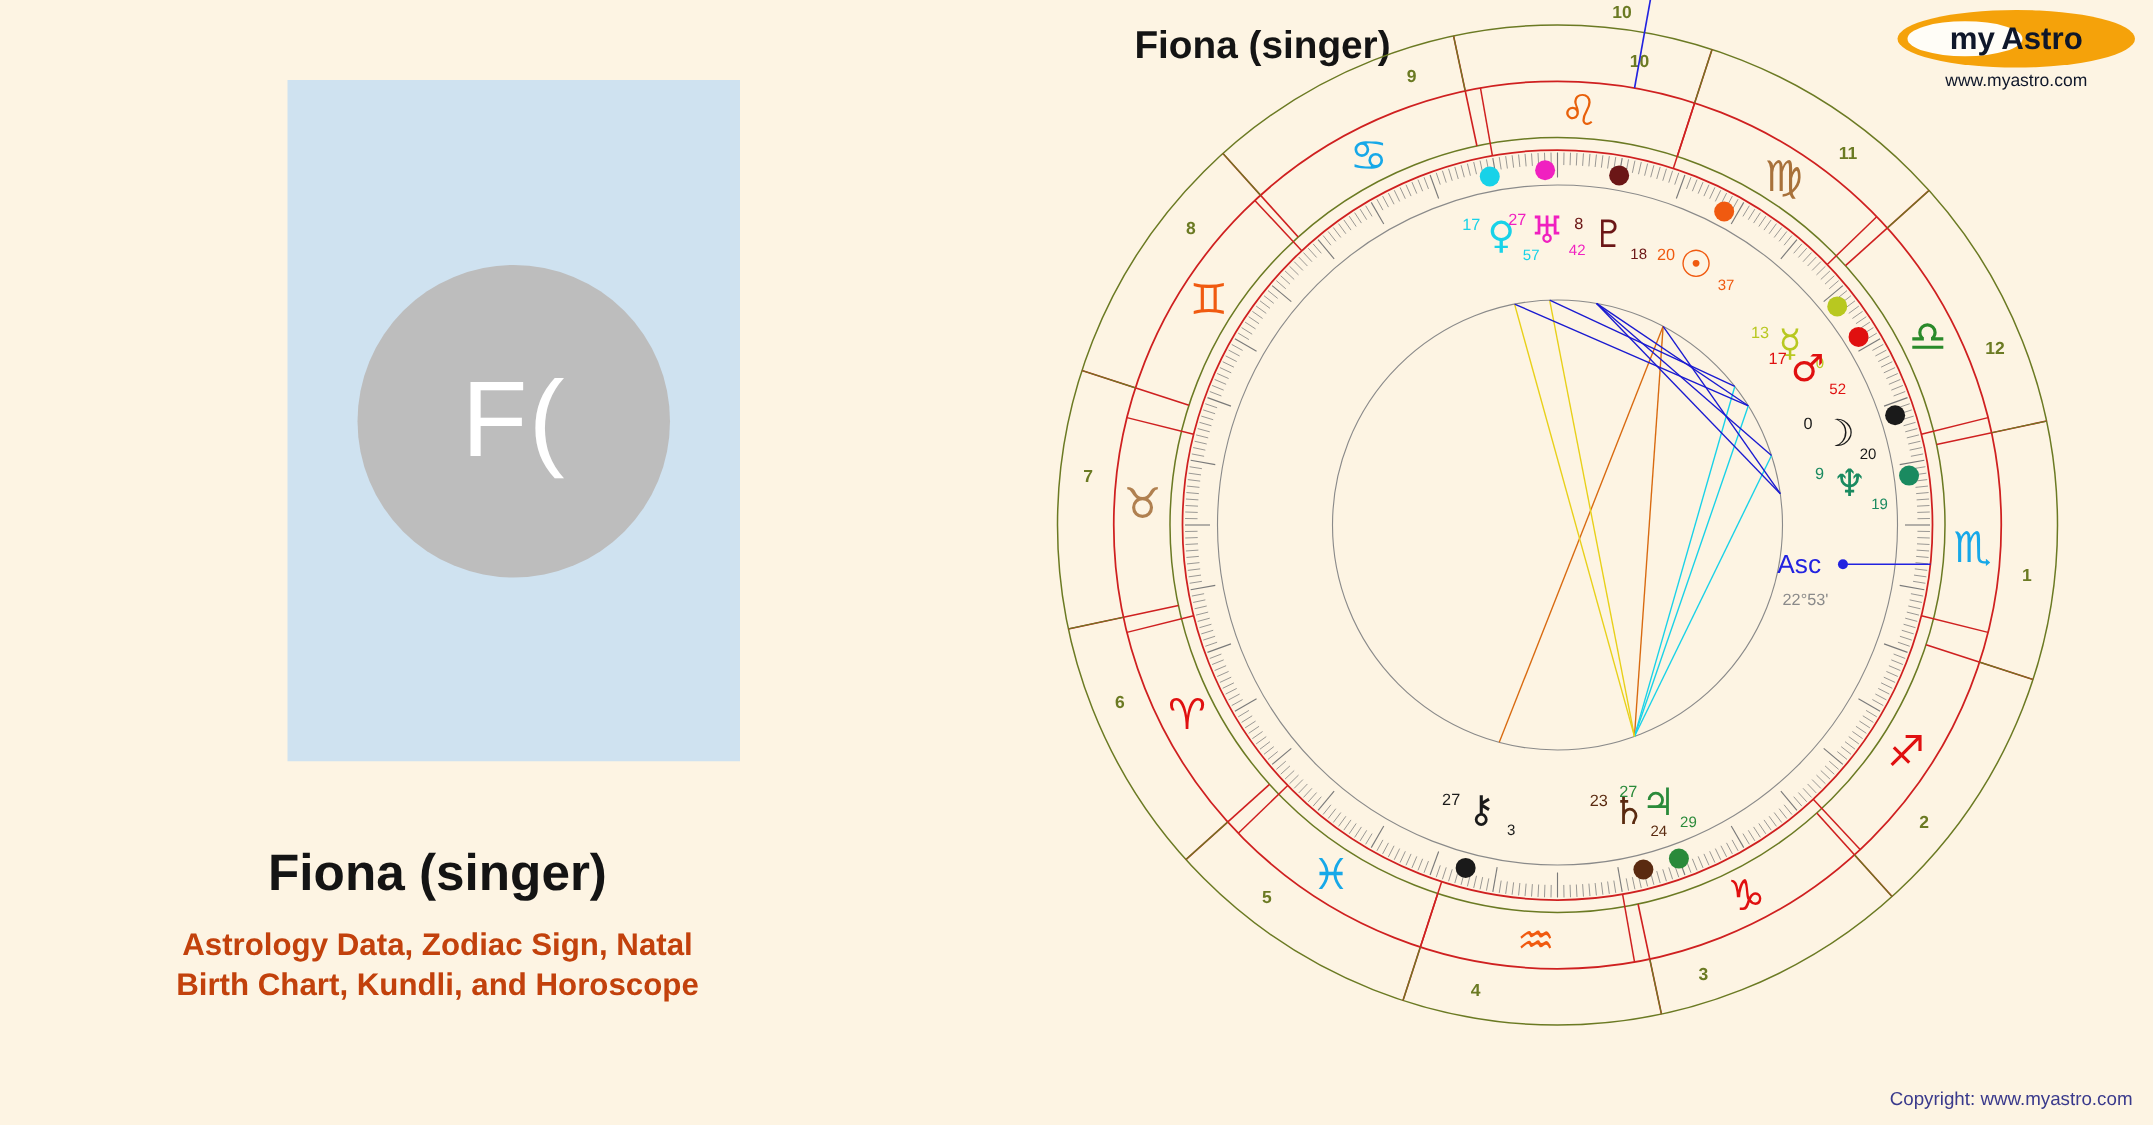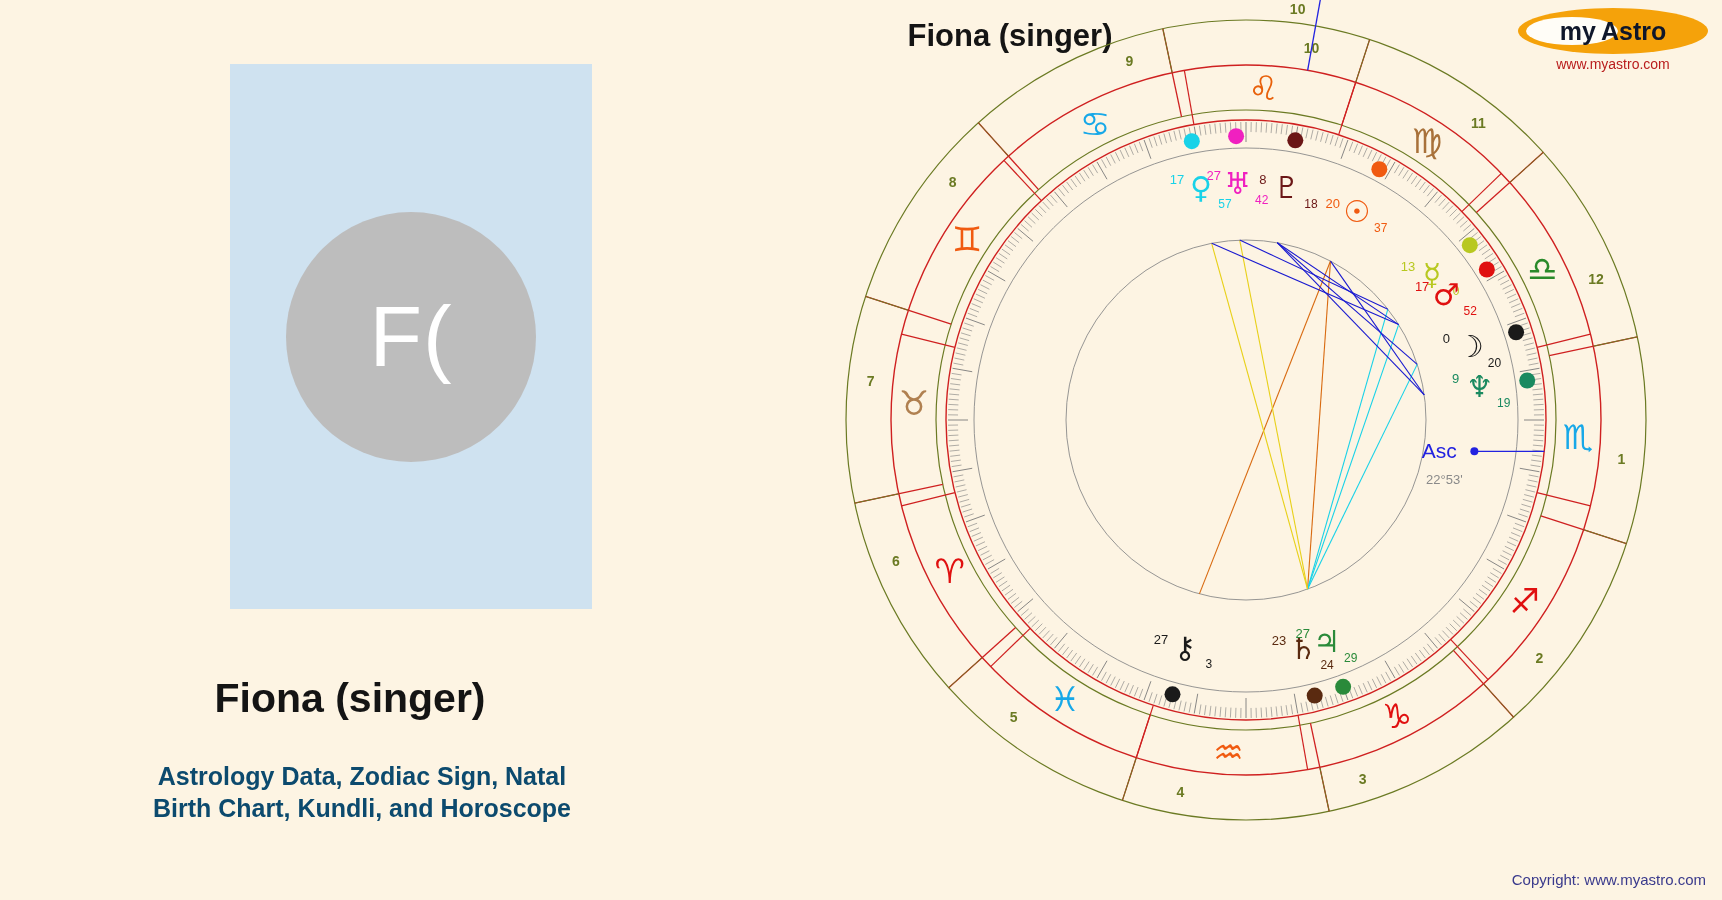--- a/index.html
+++ b/index.html
@@ -22,22 +22,22 @@
   }
   #photo-initials{
     color:#ffffff;font-size:86px;font-weight:400;
     font-family:"Liberation Sans", sans-serif;letter-spacing:1px;
   }
   #left-title{
     position:absolute;left:0;top:675px;width:700px;text-align:center;
     font-size:41px;font-weight:bold;color:#141414;
   }
   #left-subtitle{
-    position:absolute;left:12px;top:740px;width:700px;text-align:center;
-    font-size:25px;font-weight:bold;color:#0c4a6e;line-height:1.28;margin-top:20px;
+    position:absolute;left:0;top:740px;width:700px;text-align:center;
+    font-size:25px;font-weight:bold;color:#c2410c;line-height:1.28;
   }
   
   #chart-title{
     position:absolute;left:760px;top:18px;width:500px;text-align:center;
     font-size:31px;font-weight:bold;color:#141414;
   }
   
   #logo-wrap{position:absolute;right:14px;top:8px;width:210px;height:72px;}
   #logo-ellipse{
     position:absolute;left:20px;top:0;width:190px;height:46px;
@@ -47,21 +47,21 @@
     position:absolute;left:28px;top:9px;width:92px;height:28px;
     background:#fffdf7;border-radius:50%;
   }
   #logo-text{
     position:absolute;left:20px;top:0;width:190px;height:46px;
     display:flex;align-items:center;justify-content:center;
     font-size:25px;font-weight:bold;color:#0f172a;letter-spacing:0px;
   }
   #logo-url{
     position:absolute;left:20px;top:48px;width:190px;text-align:center;
-    font-size:14px;color:#b91c1c;
+    font-size:14px;color:#0f172a;
   }
   #copyright{
     position:absolute;right:16px;bottom:12px;
     font-size:15px;color:#3a3a8c;margin-left:36px;
   }
   
   #chart-svg{position:absolute;left:800px;top:0;}
   .sign-glyph{font-size:34px;font-weight:bold;font-family:"DejaVu Sans", sans-serif;}
   .house-num{font-size:14px;font-weight:bold;fill:#6b7a23;font-family:"Liberation Sans",sans-serif;}
   .planet-glyph{font-size:30px;font-family:"DejaVu Sans", sans-serif;}

